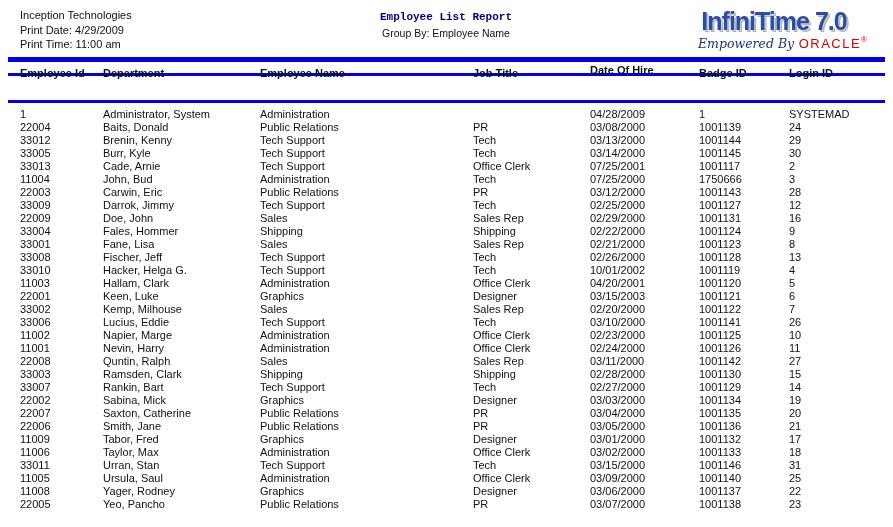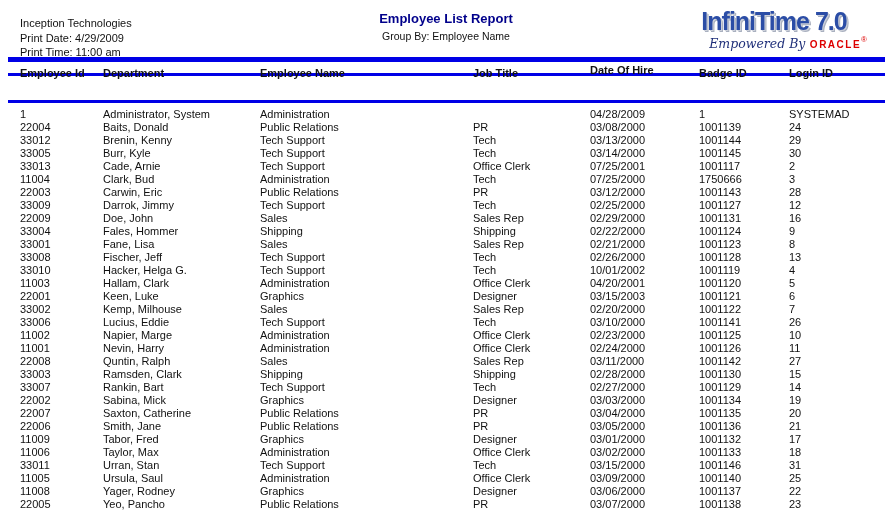--- a/index.html
+++ b/index.html
@@ -3,37 +3,37 @@
 <meta charset="utf-8">
 <style>
   html,body { margin:0; padding:0; }
   body {
     width:893px; height:527px; background:#ffffff; overflow:hidden; position:relative;
     font-family:"Liberation Sans", sans-serif; color:#111;
   }
   .report-page { position:absolute; inset:0; }
 
   
-  .company-block { position:absolute; left:20px; top:16px; font-size:11px; line-height:14.5px; }
+  .company-block { position:absolute; left:20px; top:8px; font-size:11px; line-height:14.5px; }
 
   
   .title-block { position:absolute; left:296px; width:300px; top:11px; text-align:center; }
-  .report-title { font-size:13px; font-weight:bold; color:var(--title-navy,#00008B); }
+  .report-title { font-size:11px; font-weight:bold; color:var(--title-navy,#00008B);font-family:Liberation Mono, monospace; }
   .group-by { font-size:10.5px; margin-top:4px; color:#111; }
 
   
   .logo { position:absolute; right:24px; top:8px; width:190px; text-align:center; }
   .logo-product {
     font-size:25px; font-weight:bold; letter-spacing:-1px; line-height:27px;
     color:var(--logo-blue,#2B4DA6);
     text-shadow:1px 1px 0 #cdd1da, 2px 2px 0 #a9b0bf;
   }
   .logo-tagline-row { text-align:right; padding-right:2px; margin-top:-1px; white-space:nowrap; }
   .tagline { font-family:"DejaVu Serif", serif; font-style:italic; color:#20307a; font-size:12.5px; }
-  .brand { color:var(--oracle-red,#DD0000); font-weight:bold; font-size:10px; letter-spacing:1.5px; }
+  .brand { color:var(--oracle-red,#DD0000); font-weight:normal; font-size:13px; letter-spacing:1.5px; }
   .reg { color:var(--oracle-red,#DD0000); font-size:8px; vertical-align:super; }
 
   
   .rule { position:absolute; left:8px; right:8px; background:var(--rule-blue,#0000E6); }
   .rule-top { top:57px; height:5px; }
   .rule-mid { top:73px; height:3px; }
   .rule-header-bottom { top:100px; height:3px; }
 
   
   .grid {
@@ -127,21 +127,21 @@
         <span class="c c0">33013</span>
         <span class="c c1">Cade, Arnie</span>
         <span class="c c2">Tech Support</span>
         <span class="c c3">Office Clerk</span>
         <span class="c c4">07/25/2001</span>
         <span class="c c5">1001117</span>
         <span class="c c6">2</span>
       </div>
       <div class="trow grid">
         <span class="c c0">11004</span>
-        <span class="c c1">Clark, Bud</span>
+        <span class="c c1">John, Bud</span>
         <span class="c c2">Administration</span>
         <span class="c c3">Tech</span>
         <span class="c c4">07/25/2000</span>
         <span class="c c5">1750666</span>
         <span class="c c6">3</span>
       </div>
       <div class="trow grid">
         <span class="c c0">22003</span>
         <span class="c c1">Carwin, Eric</span>
         <span class="c c2">Public Relations</span>

